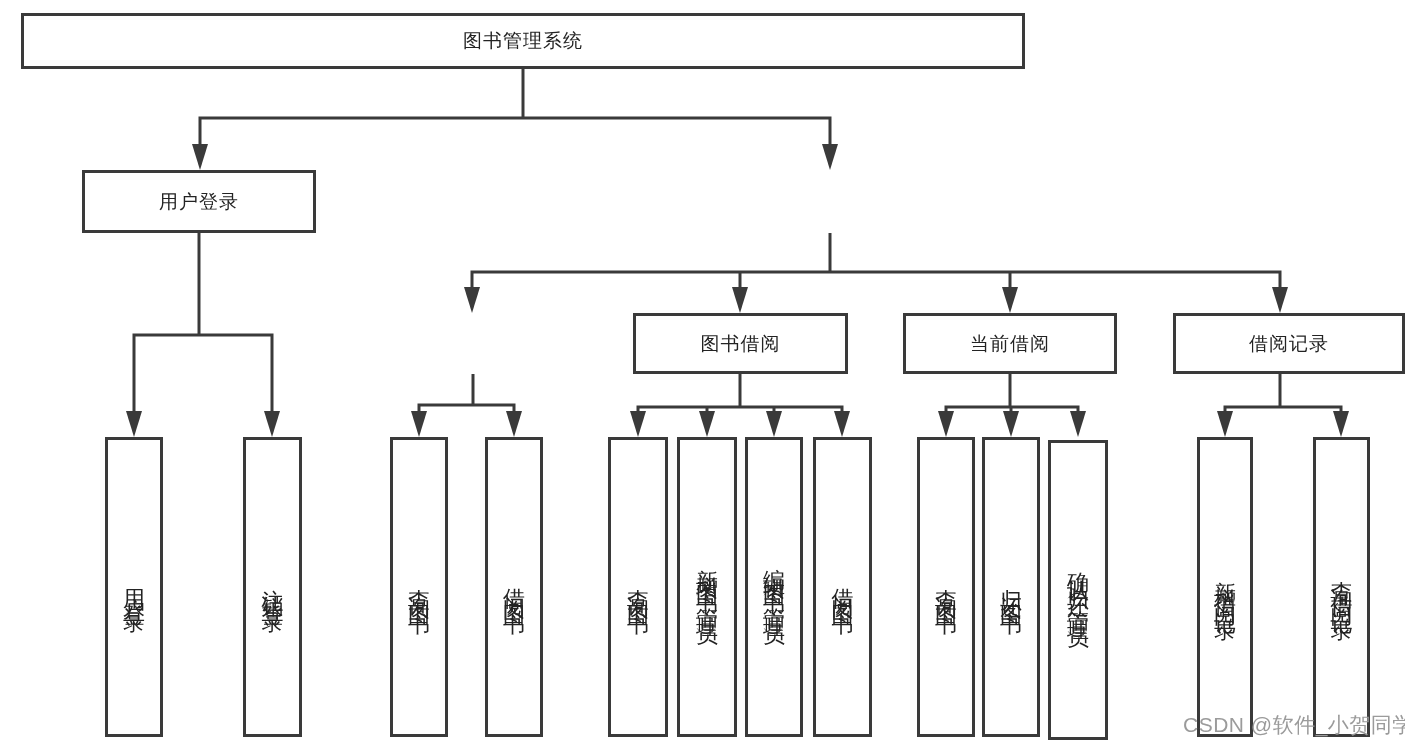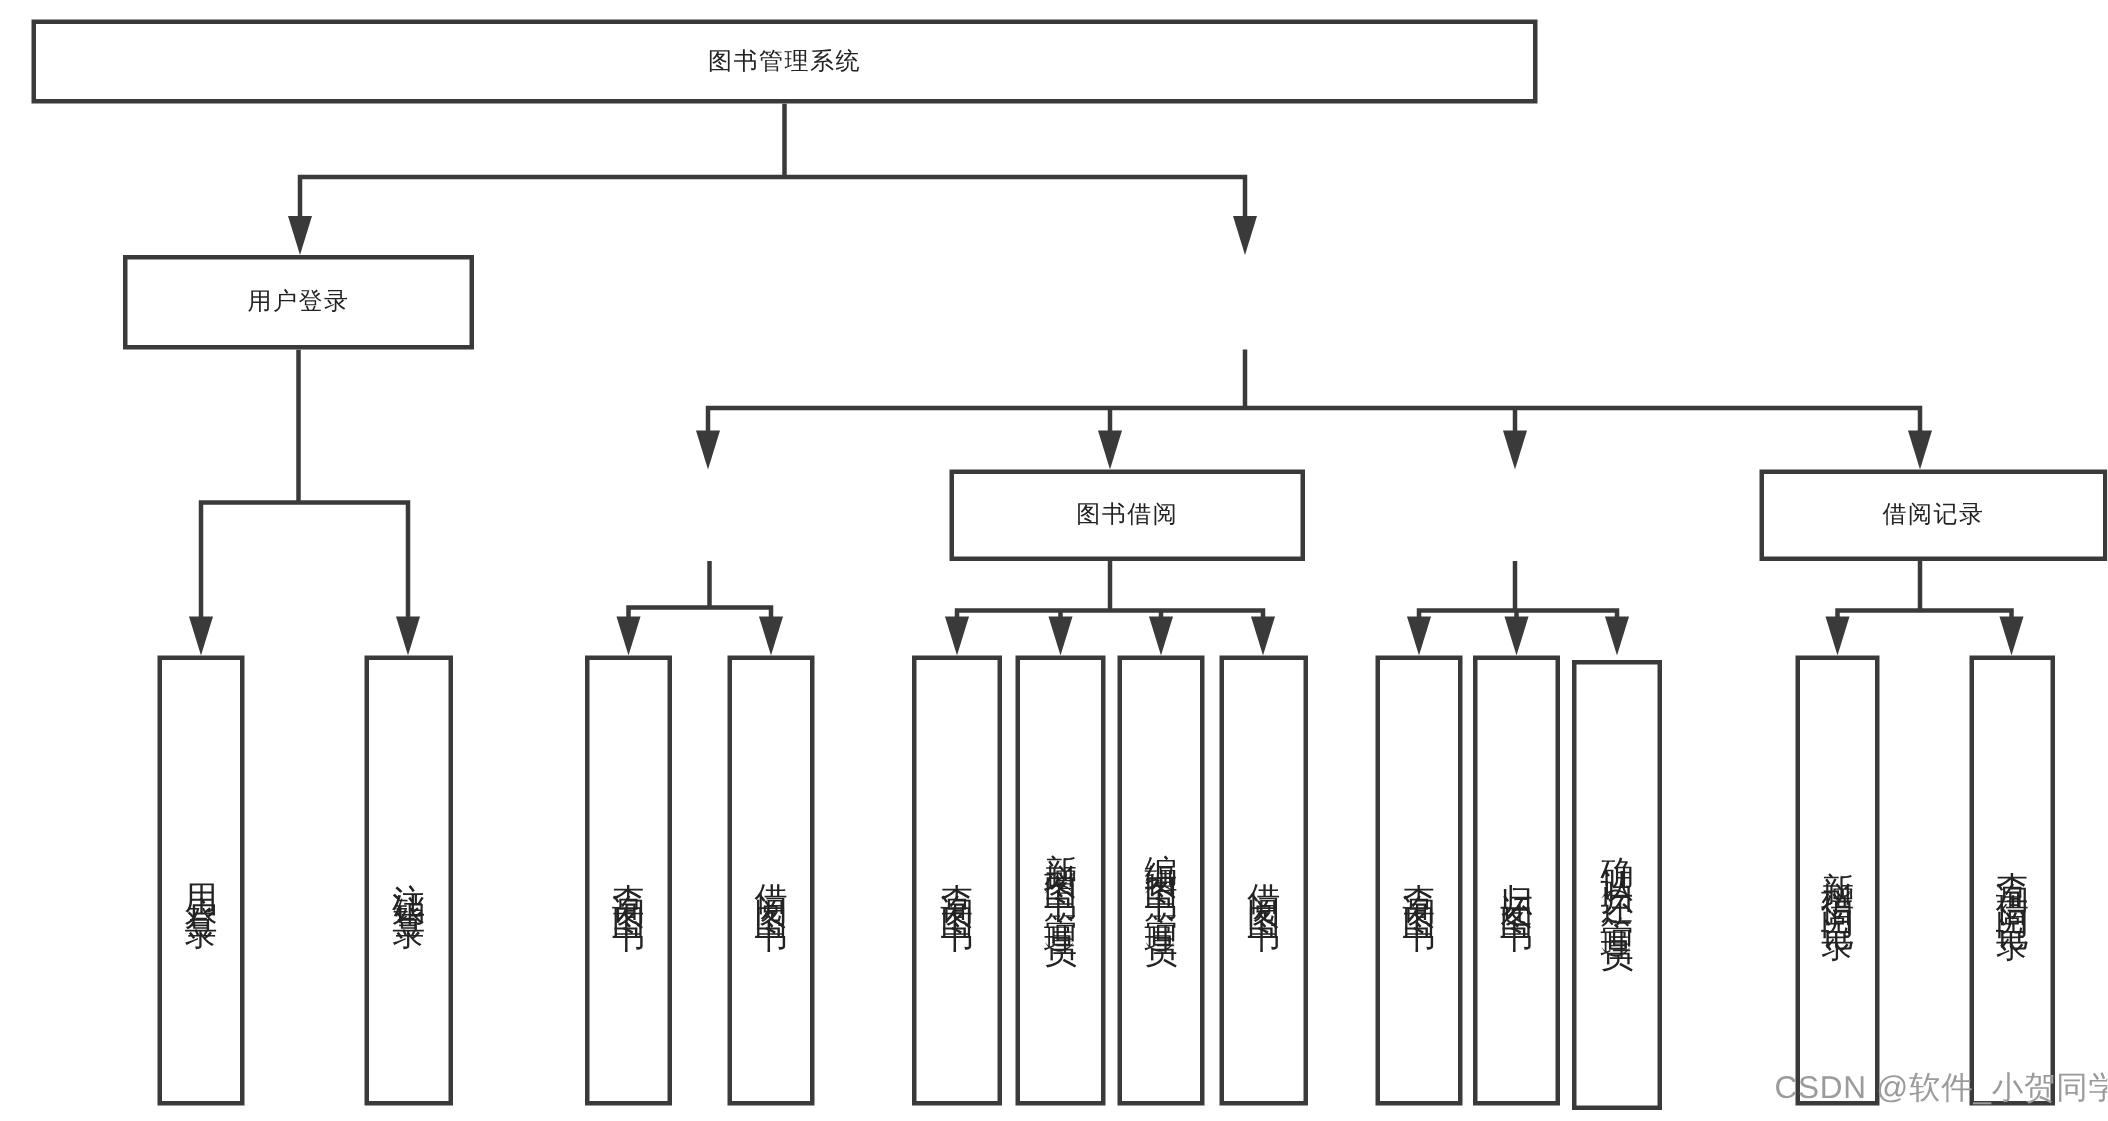--- a/index.html
+++ b/index.html
@@ -20,21 +20,21 @@
   .wires polygon{fill:var(--line);stroke:none;}
   .node{
     position:absolute;
     box-sizing:border-box;
     border:3px solid var(--line);
     background:var(--bg);
     display:flex;align-items:center;justify-content:center;
     color:var(--text);
     z-index:2;
   }
-  .node.h{font-size:16px;letter-spacing:1px;}
+  .node.h{font-size:19px;letter-spacing:1px;}
   .node.v{font-size:22px;}
   .node.v .vlabel{
     writing-mode:vertical-rl;
     letter-spacing:0.36em;
     line-height:1;
     white-space:nowrap;
   }
   .watermark{
     position:absolute;
     left:1183px;top:711px;
@@ -99,22 +99,25 @@
   </svg>
 
   <div class="node h" style="left:21px;top:13px;width:1004px;height:56px">
     <span>图书管理系统</span>
   </div>
 
   <div class="node h" style="left:82px;top:170px;width:234px;height:63px">
     <span>用户登录</span>
   </div>
 
-  <div class="node h" style="left:633px;top:313px;width:237px;height:61px">
+  <div class="node h" style="left:633px;top:313px;width:215px;height:61px">
     <span>图书借阅</span>
+  </div>
+  <div class="node h" style="left:903px;top:313px;width:214px;height:61px">
+    <span>当前借阅</span>
   </div>
   <div class="node h" style="left:1173px;top:313px;width:232px;height:61px">
     <span>借阅记录</span>
   </div>
 
   <div class="node v" style="left:105px;top:437px;width:58px;height:300px">
     <span class="vlabel">用户登录</span>
   </div>
   <div class="node v" style="left:243px;top:437px;width:59px;height:300px">
     <span class="vlabel">注销登录</span>

